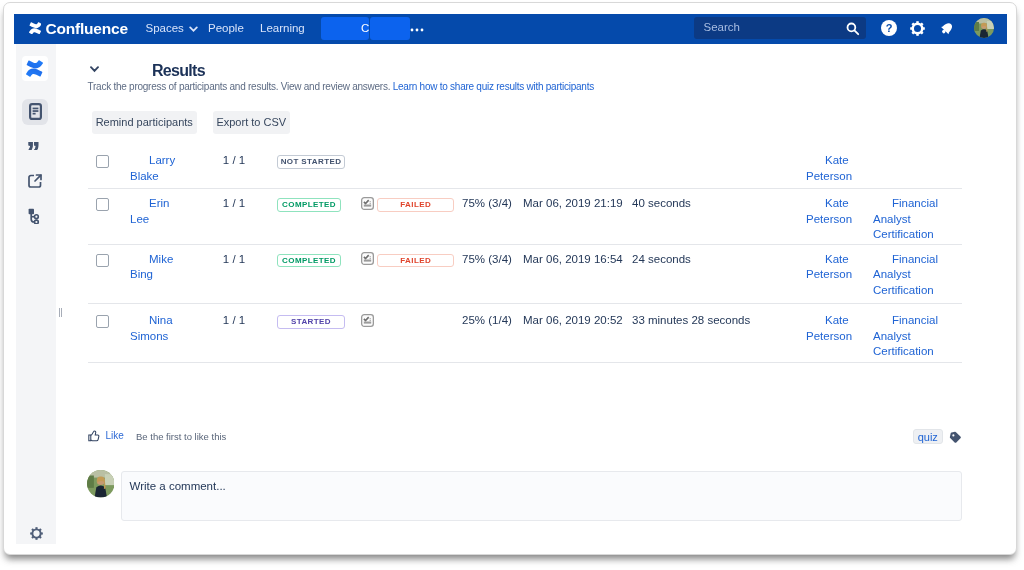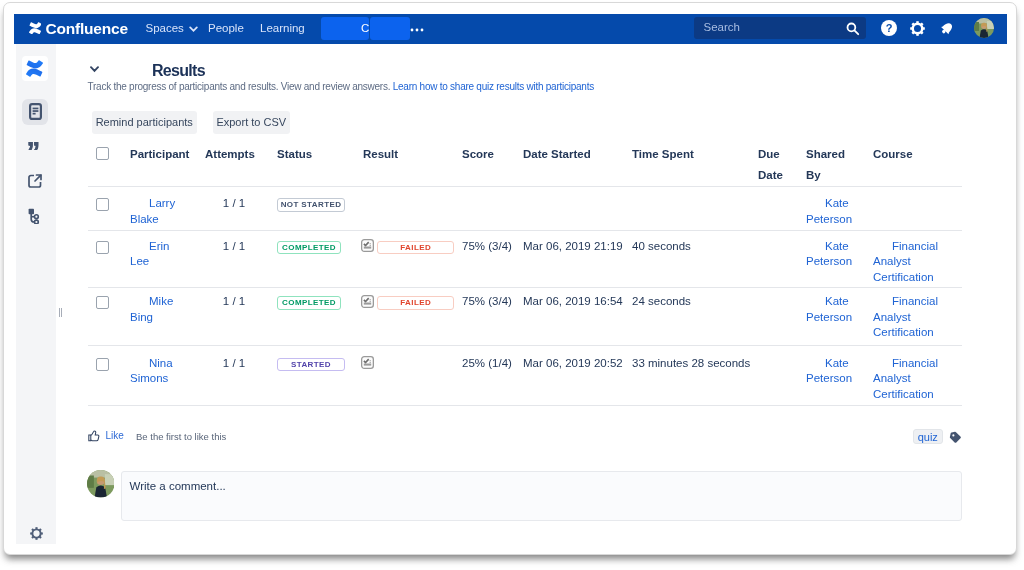--- a/index.html
+++ b/index.html
@@ -193,35 +193,20 @@
       <col style="width:86px">
       <col style="width:99px">
       <col style="width:61px">
       <col style="width:109px">
       <col style="width:126px">
       <col style="width:48px">
       <col style="width:67px">
       <col style="width:97px">
   </colgroup>
   <tbody>
-      <tr style="height:39.5px">
-    <th style="padding-left:7.5px;padding-top:2.5px">
-          <div class="chk" style="margin-top:0"></div>
-        </th>
-    <th>Participant</th>
-        <th style="padding-left:8px">Attempts</th>
-        <th>Status</th>
-        <th>Result</th>
-        <th>Score</th>
-        <th>Date Started</th>
-        <th>Time Spent</th>
-        <th>Due Date</th>
-        <th>Shared By</th>
-        <th>Course</th>
-  </tr>
   <tr class="r1" style="height:44px">
     <td style="padding-left:7.5px">
           <div class="chk"></div>
         </td>
     <td><a>Larry Blake</a></td>
         <td style="text-align:center">1 / 1</td>
     <td><span class="badge b-gray">NOT STARTED</span></td>
     <td></td>
         <td></td>
         <td></td>

